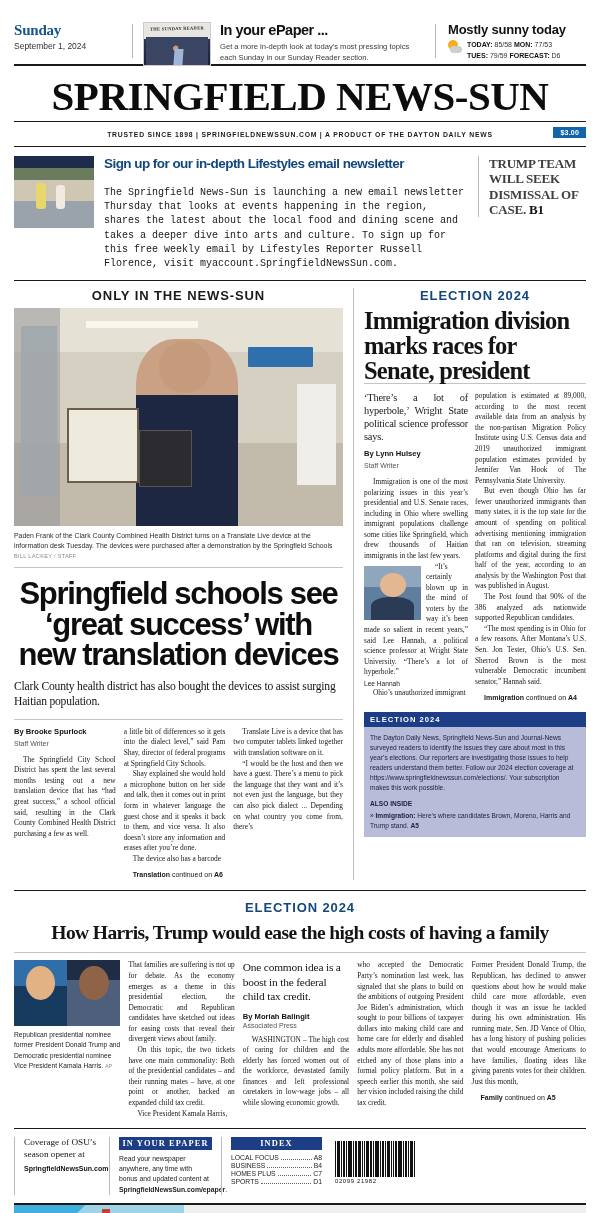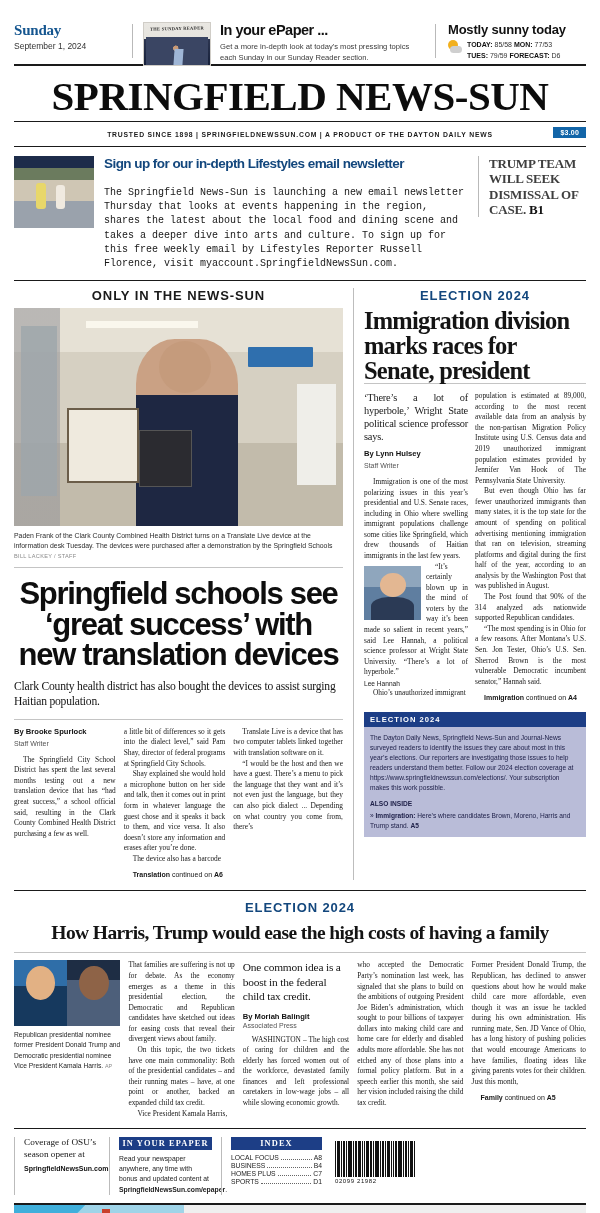--- a/index.html
+++ b/index.html
@@ -313,21 +313,21 @@
             <span class="face"></span>
               <span class="body"></span>
           </div>
           <p>“It’s certainly blown up in the mind of voters by the way it’s been made so salient in recent years,” said Lee Hannah, a political science professor at Wright State University. “There’s a lot of hyperbole.”</p>
           <div class="mug-cap">Lee Hannah</div>
           <p>Ohio’s unauthorized immigrant</p>
         </div>
         <div class="r-col c">
           <p class="noind">population is estimated at 89,000, according to the most recent available data from an analysis by the non-partisan Migration Policy Institute using U.S. Census data and 2019 unauthorized immigrant population estimates provided by Jennifer Van Hook of The Pennsylvania State University.</p>
           <p>But even though Ohio has far fewer unauthorized immigrants than many states, it is the top state for the amount of spending on political advertising mentioning immigration that ran on television, streaming platforms and digital during the first half of the year, according to an analysis by the Washington Post that was published in August.</p>
-          <p>The Post found that 90% of the 314 analyzed ads nationwide supported Republican candidates.</p>
+          <p>The Post found that 90% of the 386 analyzed ads nationwide supported Republican candidates.</p>
           <p>“The most spending is in Ohio for a few reasons. After Montana’s U.S. Sen. Jon Tester, Ohio’s U.S. Sen. Sherrod Brown is the most vulnerable Democratic incumbent senator,” Hannah said.</p>
           <p class="contd">
             <b>Immigration</b><span> continued on </span><b>A4</b></p>
         </div>
       </div>
 
       <div class="elec-box">
         <div class="hdr">ELECTION 2024</div>
         <div class="bd">
           <div>The Dayton Daily News, Springfield News-Sun and Journal-News surveyed readers to identify the issues they care about most in this year’s elections. Our reporters are investigating those issues to help readers understand them better. Follow our 2024 election coverage at https://www.springfieldnewssun.com/elections/. Your subscription makes this work possible.</div>

